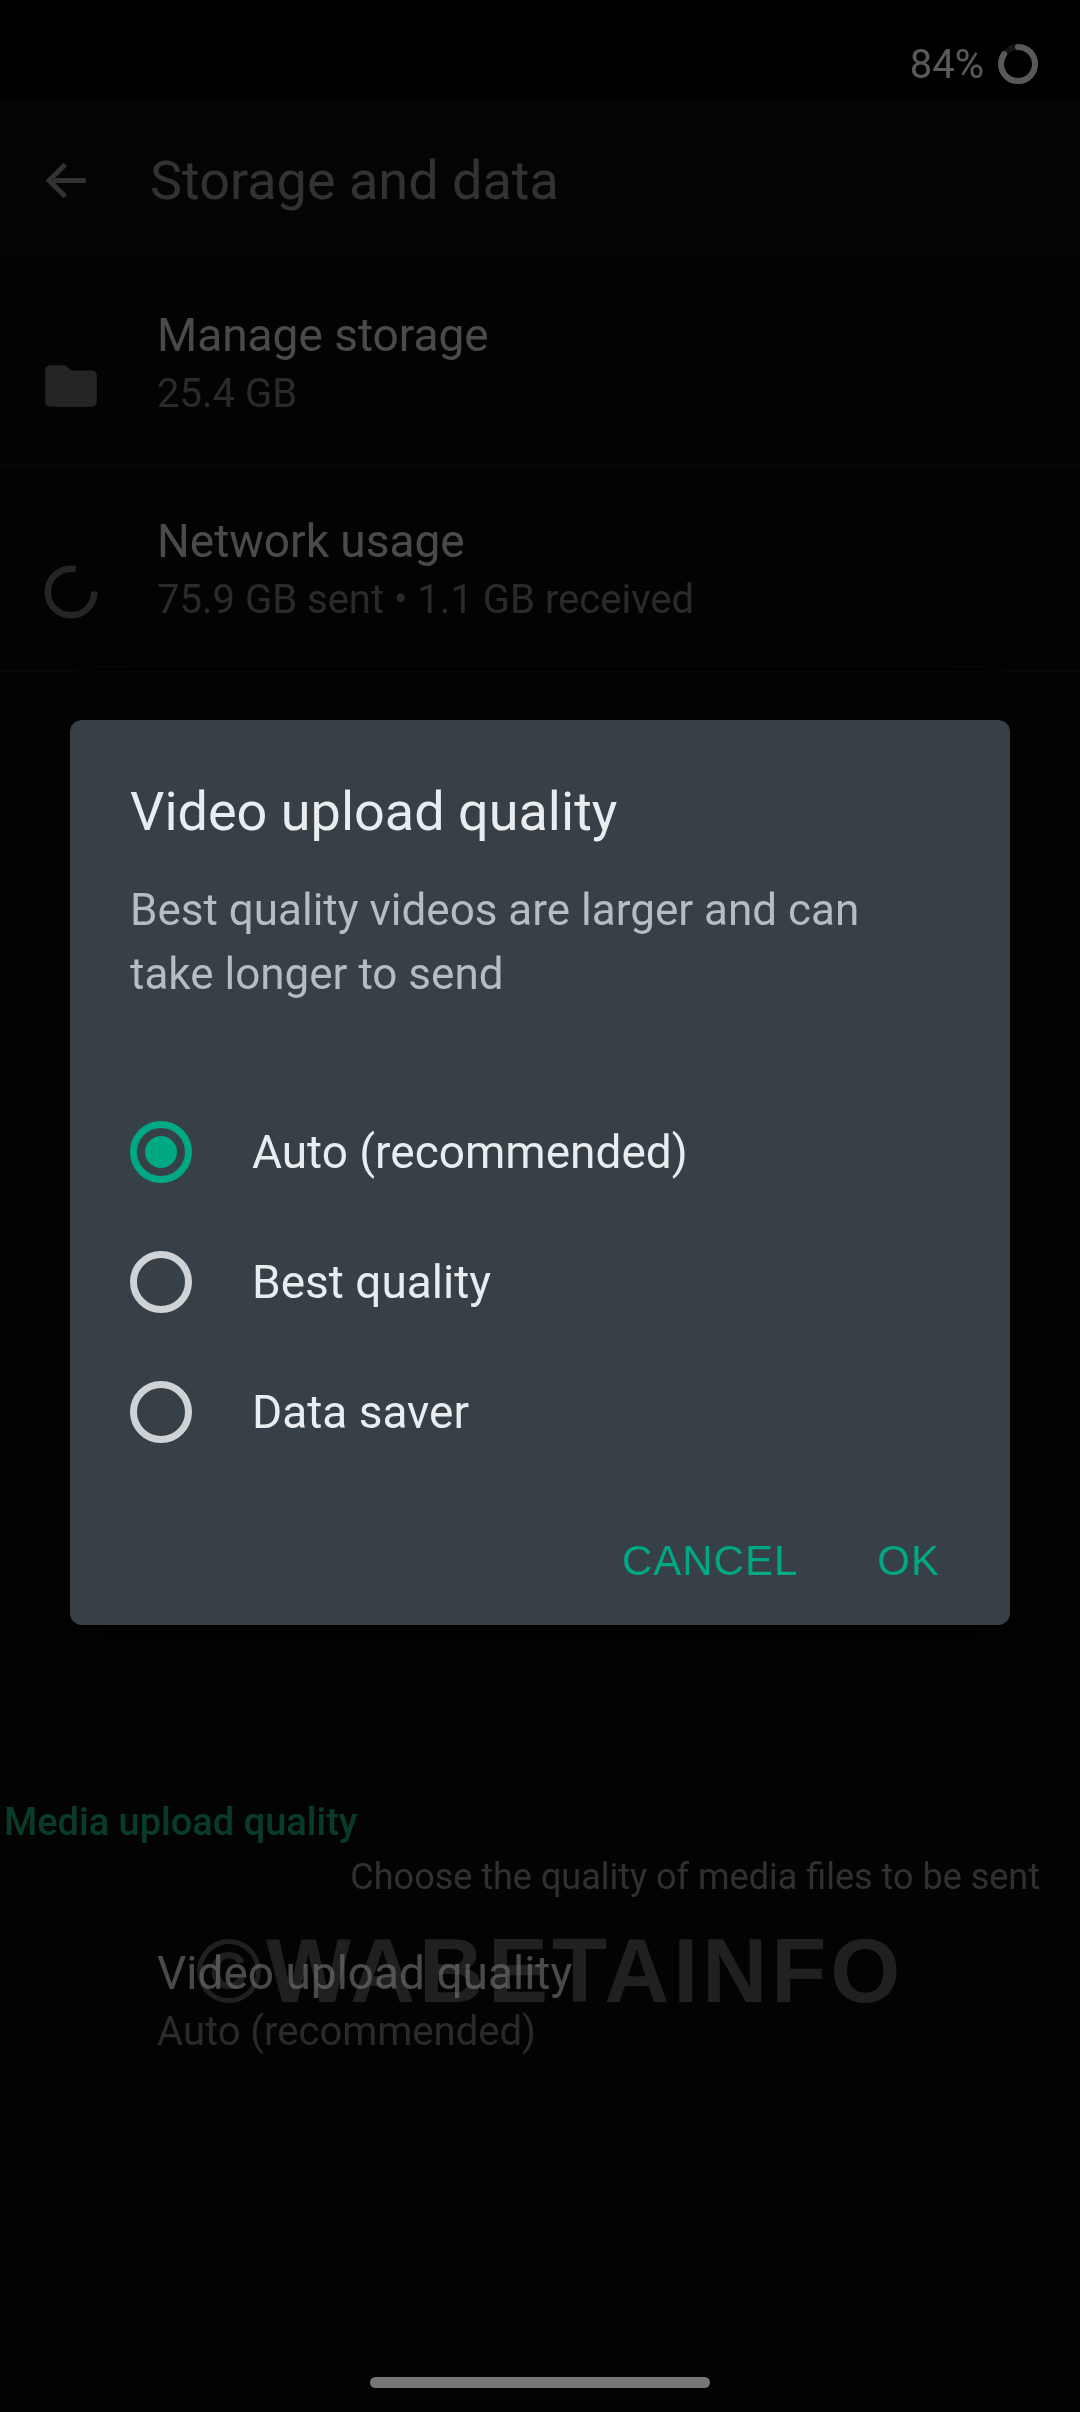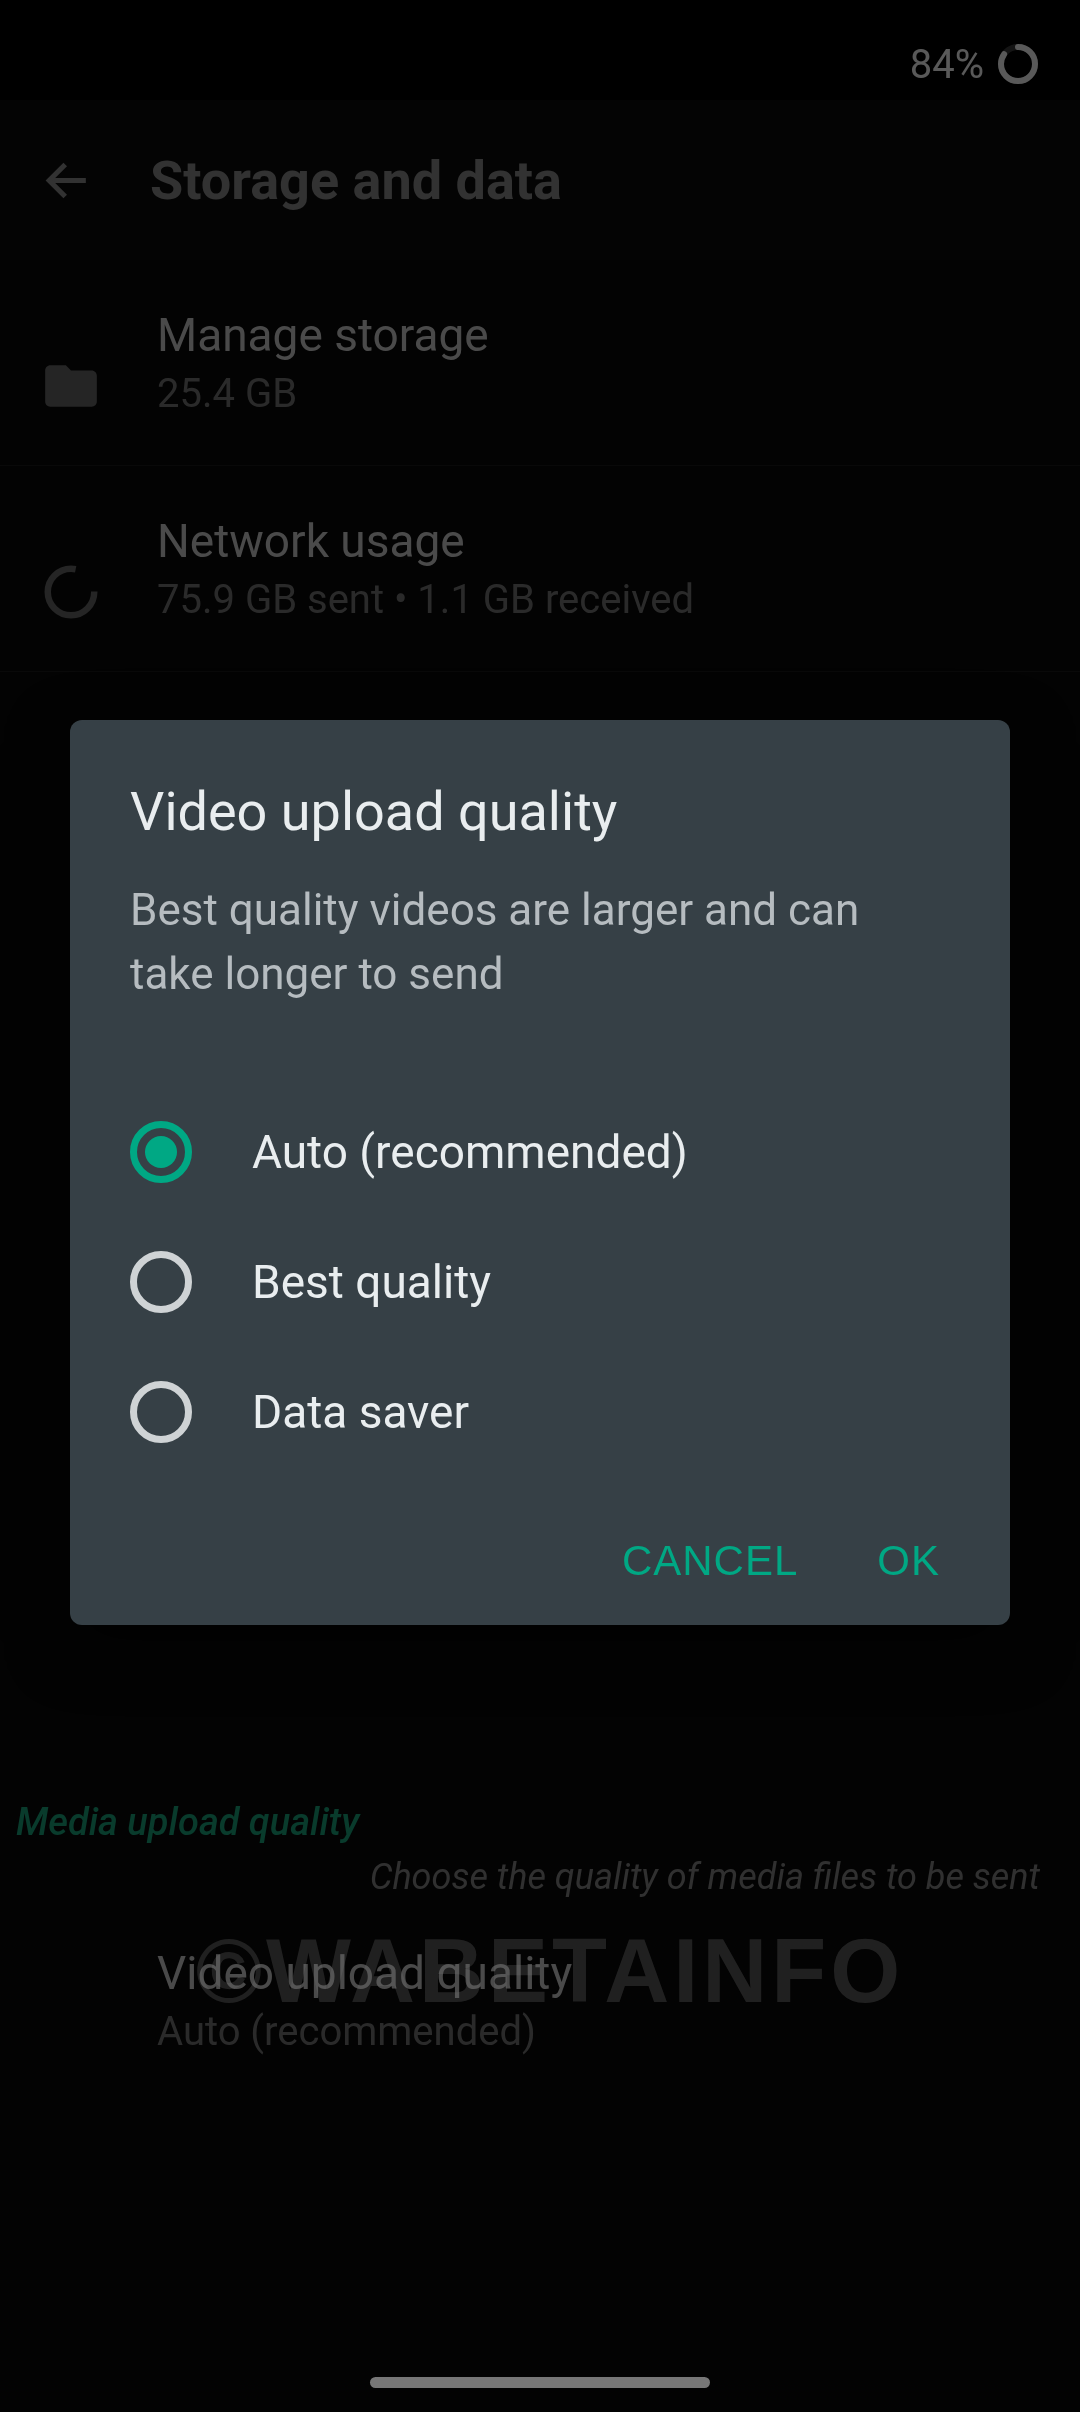--- a/index.html
+++ b/index.html
@@ -54,21 +54,21 @@
     background: #0d0d0d;
   }
   .back-icon {
     width: 55px;
     height: 55px;
     color: #8f8f8f;
   }
   .topbar-title {
     font-size: 54px;
     color: #8f8f8f;
-    font-weight: 700;
+    font-weight: 400;
   }
   .section {
     padding: 0 40px;
   }
   .setting-row {
     display: flex;
     align-items: flex-end;
     gap: 55px;
     padding: 48px 0;
   }
@@ -87,22 +87,21 @@
     font-size: 40px;
     color: #7a7a7a;
     margin-top: 8px;
   }
   .divider {
     height: 1px;
     background: #1a1a1a;
   }
   .section-header {
     padding-top: 48px;
-    padding-left: 16px;
-    font-style: italic;
+    padding-left: 4px;
   }
   .section-header .label {
     font-size: 38px;
     color: #1aa87f;
     font-weight: 500;
   }
   .section-header .desc {
     font-size: 36px;
     color: #8a8a8a;
     margin-top: 12px;

